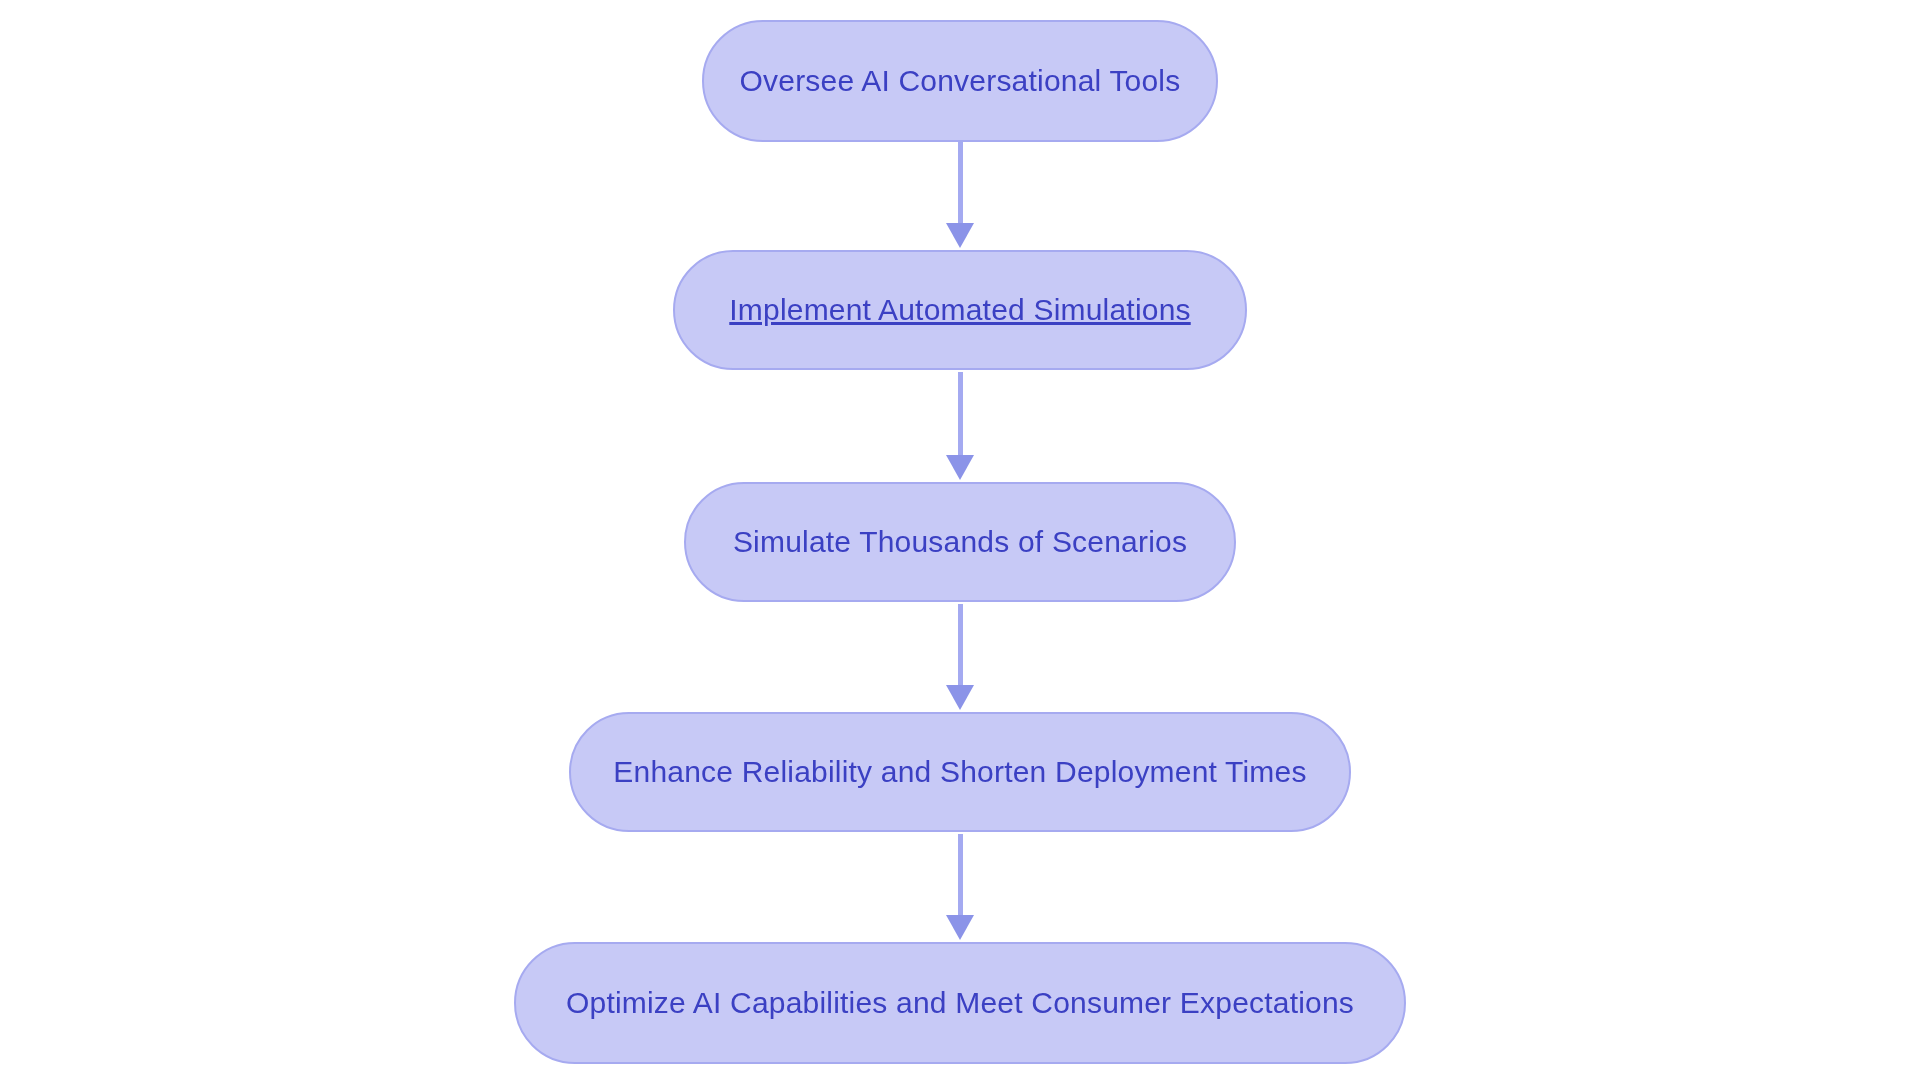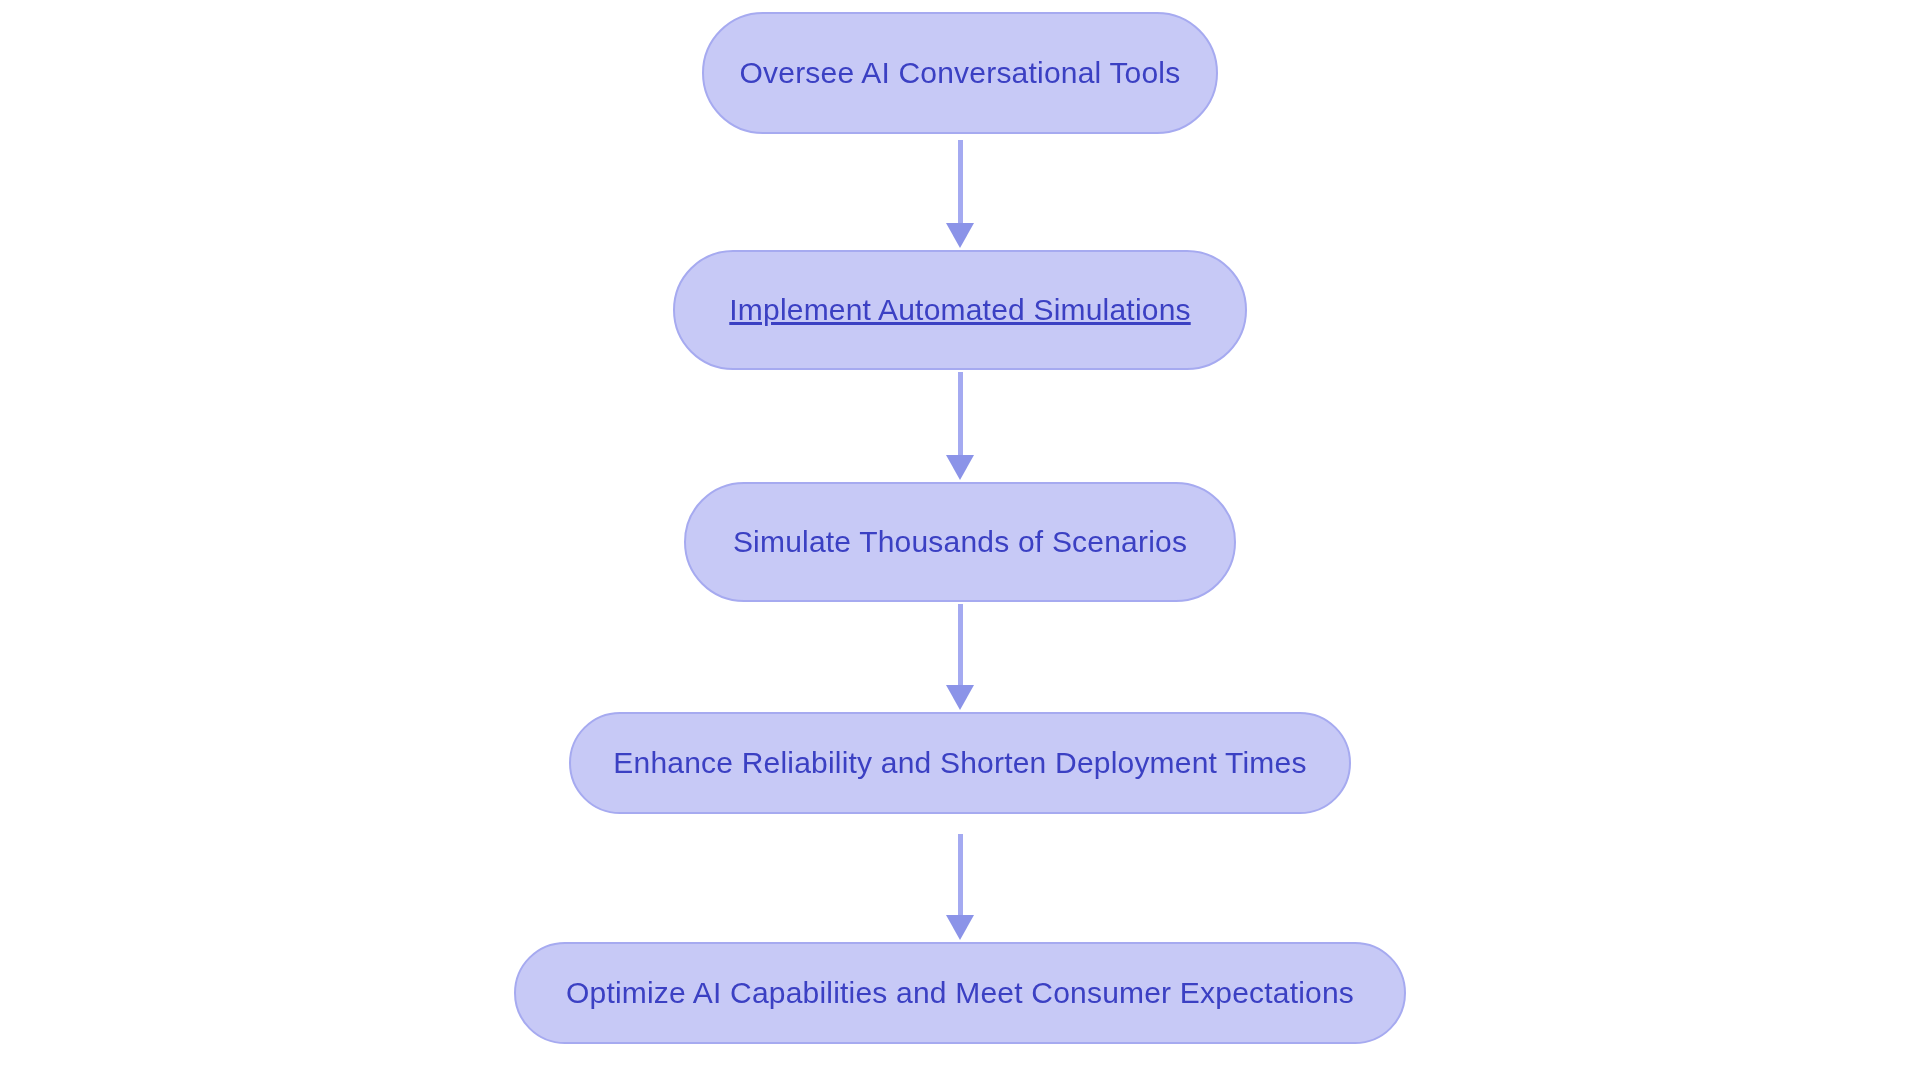--- a/index.html
+++ b/index.html
@@ -24,25 +24,25 @@
     background: #c7c9f6;
     border: 2px solid #a6aaf0;
     border-radius: 62px;
     color: #3b40c3;
     font-size: 30px;
     font-weight: 500;
     letter-spacing: 0.2px;
     text-align: center;
     padding: 0 30px;
   }
-  .node-1 { left: 702px; top:  12px; width: 516px; height: 122px; justify-content: center; }
+  .node-1 { left: 702px; top:  20px; width: 516px; height: 122px; justify-content: center; }
   .node-2 { left: 673px; top: 250px; width: 574px; height: 120px; text-decoration: underline; }
   .node-3 { left: 684px; top: 482px; width: 552px; height: 120px; text-align: center; }
-  .node-4 { left: 569px; top: 712px; width: 782px; height: 102px; }
-  .node-5 { left: 514px; top: 942px; width: 892px; height: 102px; }
+  .node-4 { left: 569px; top: 712px; width: 782px; height: 120px; }
+  .node-5 { left: 514px; top: 942px; width: 892px; height: 122px; }
 
   .arrow {
     position: absolute;
     left: 960px;
     transform: translateX(-50%);
     display: flex;
     flex-direction: column;
     align-items: center;
   }
   .arrow-line {

